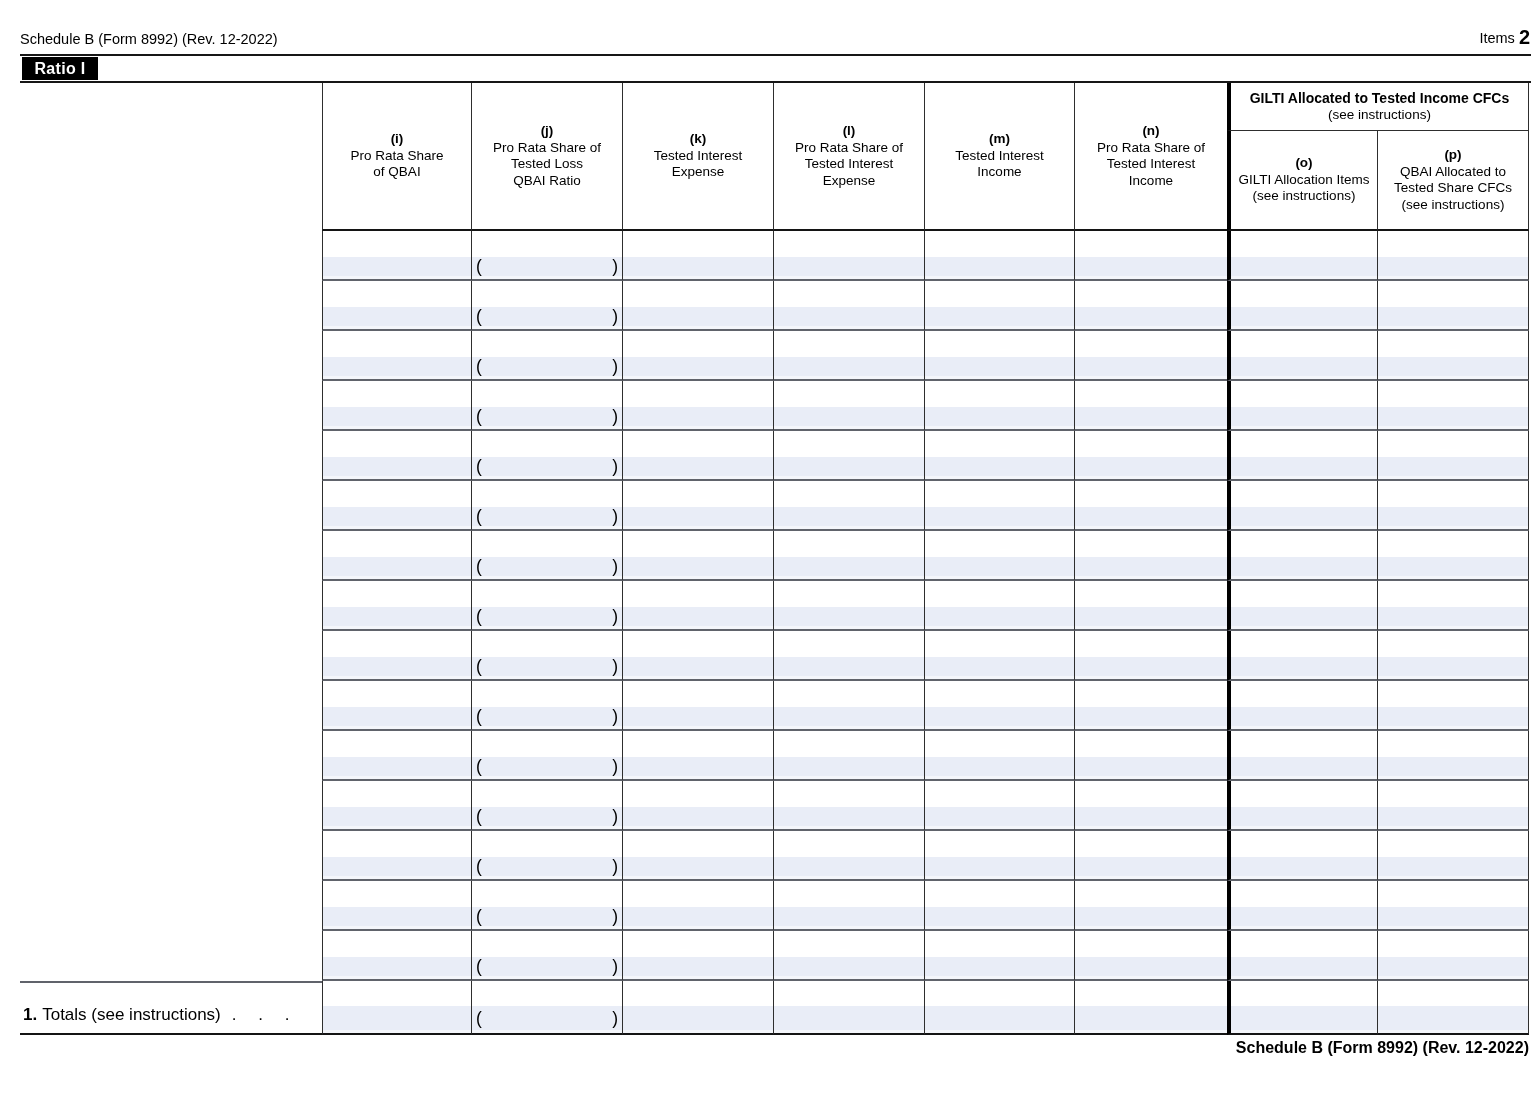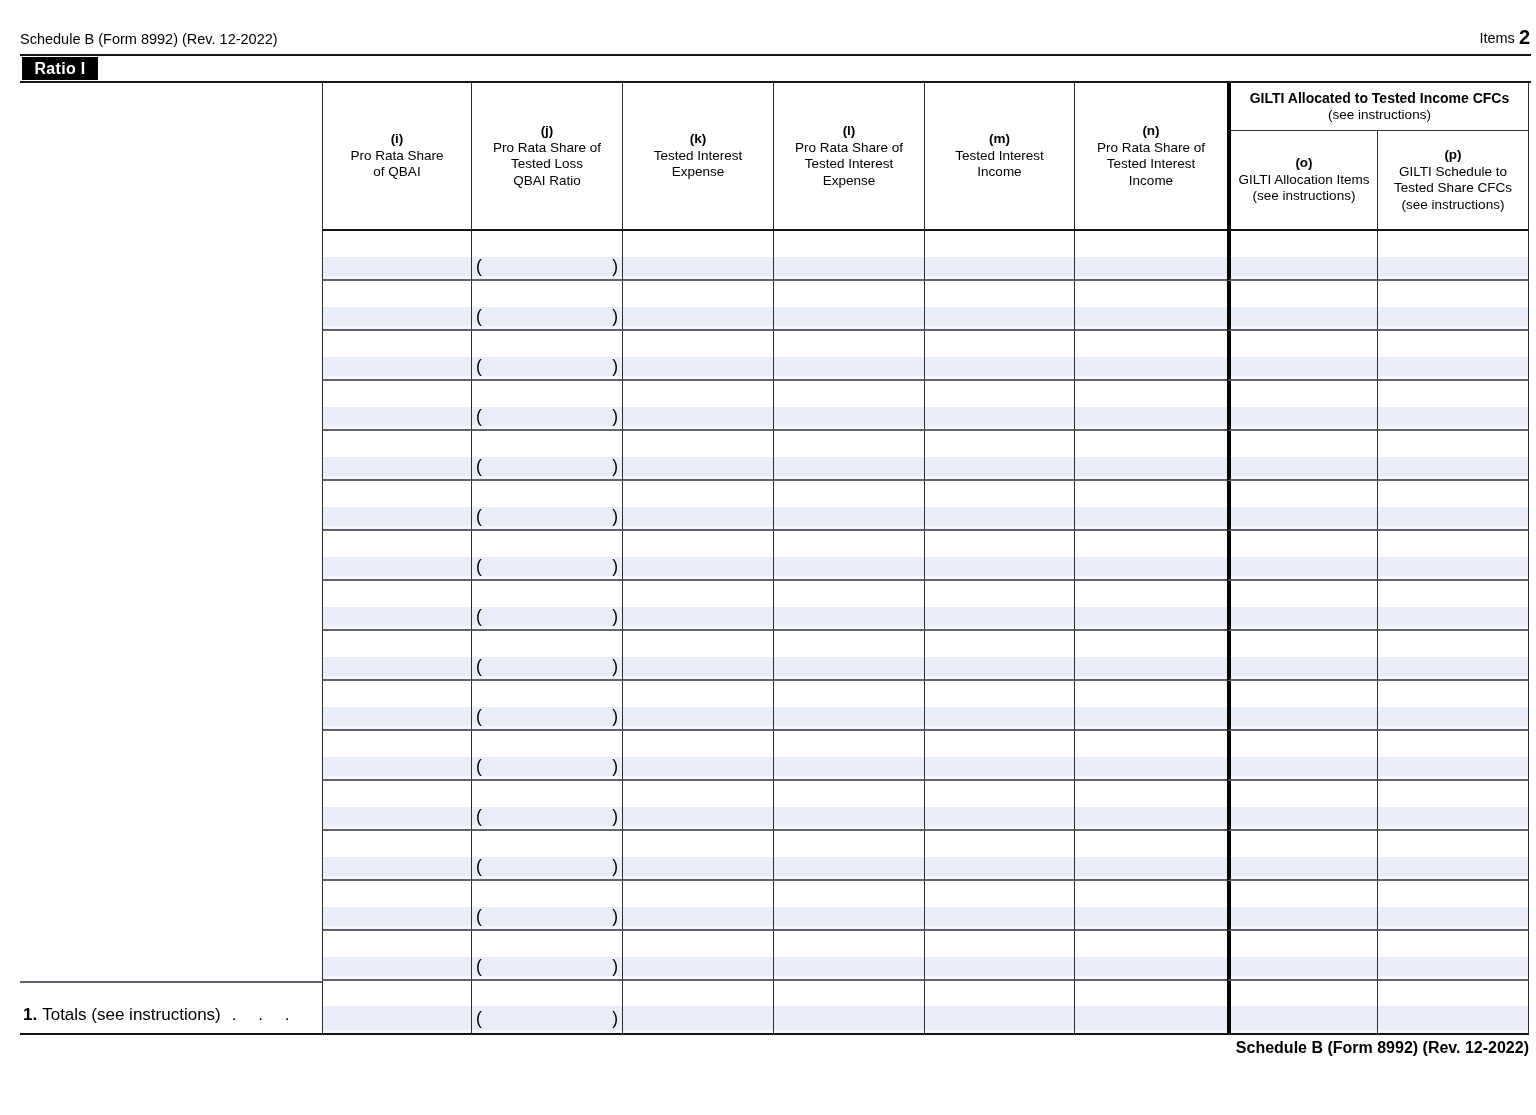--- a/index.html
+++ b/index.html
@@ -137,21 +137,21 @@
       <div class="gtitle">GILTI Allocated to Tested Income CFCs</div>
       <div class="gsub">(see instructions)</div>
     </div>
     <div class="hc hc-o">
       <div class="hletter">(o)</div>
       <div>GILTI Allocation Items</div>
       <div>(see instructions)</div>
     </div>
     <div class="hc hc-p">
       <div class="hletter">(p)</div>
-      <div>GILTI Schedule to</div>
+      <div>QBAI Allocated to</div>
       <div>Tested Share CFCs</div>
       <div>(see instructions)</div>
     </div>
 
   <div class="bc c1">
         <div class="cw"></div>
         <div class="cs" style="background: rgb(233, 237, 247); border-bottom-color: rgb(244, 246, 251);"></div>
       </div>
       <div class="bc c2">
         <div class="cw"></div>

